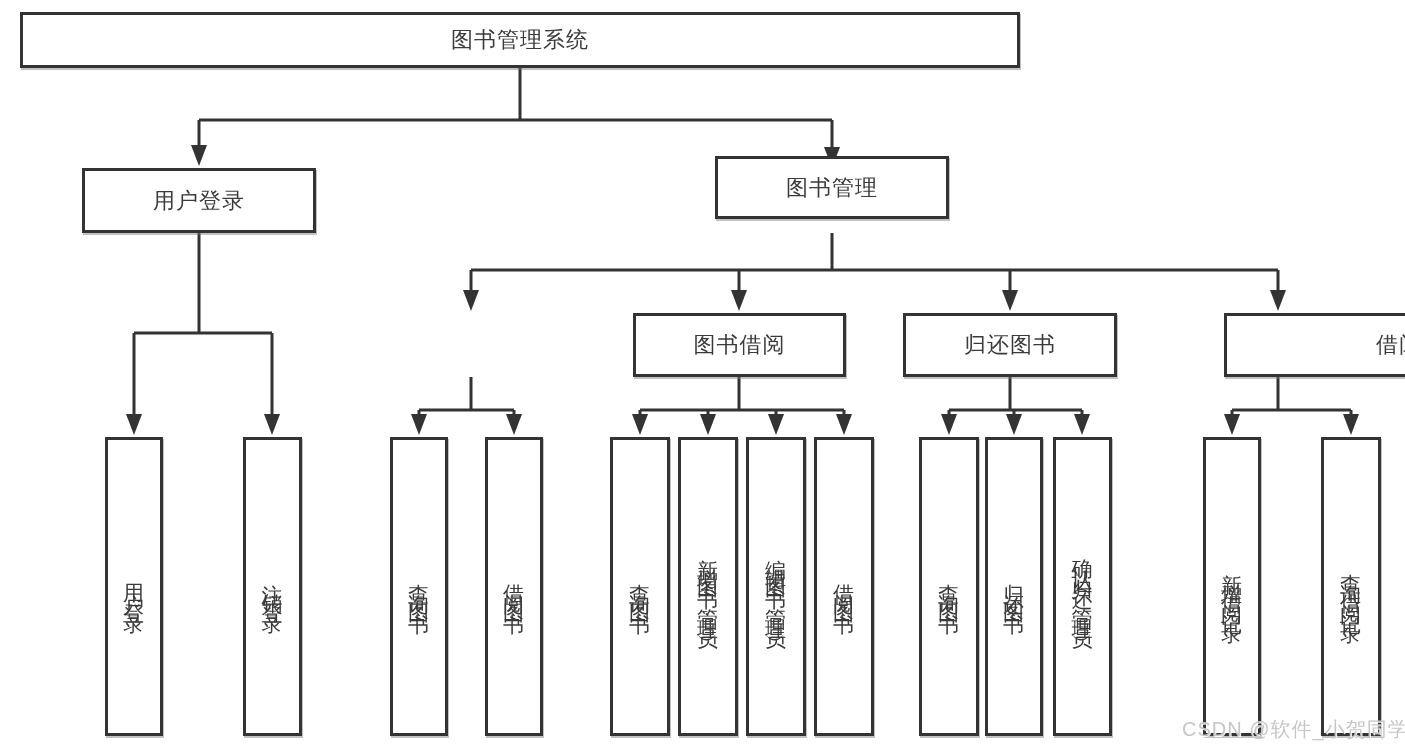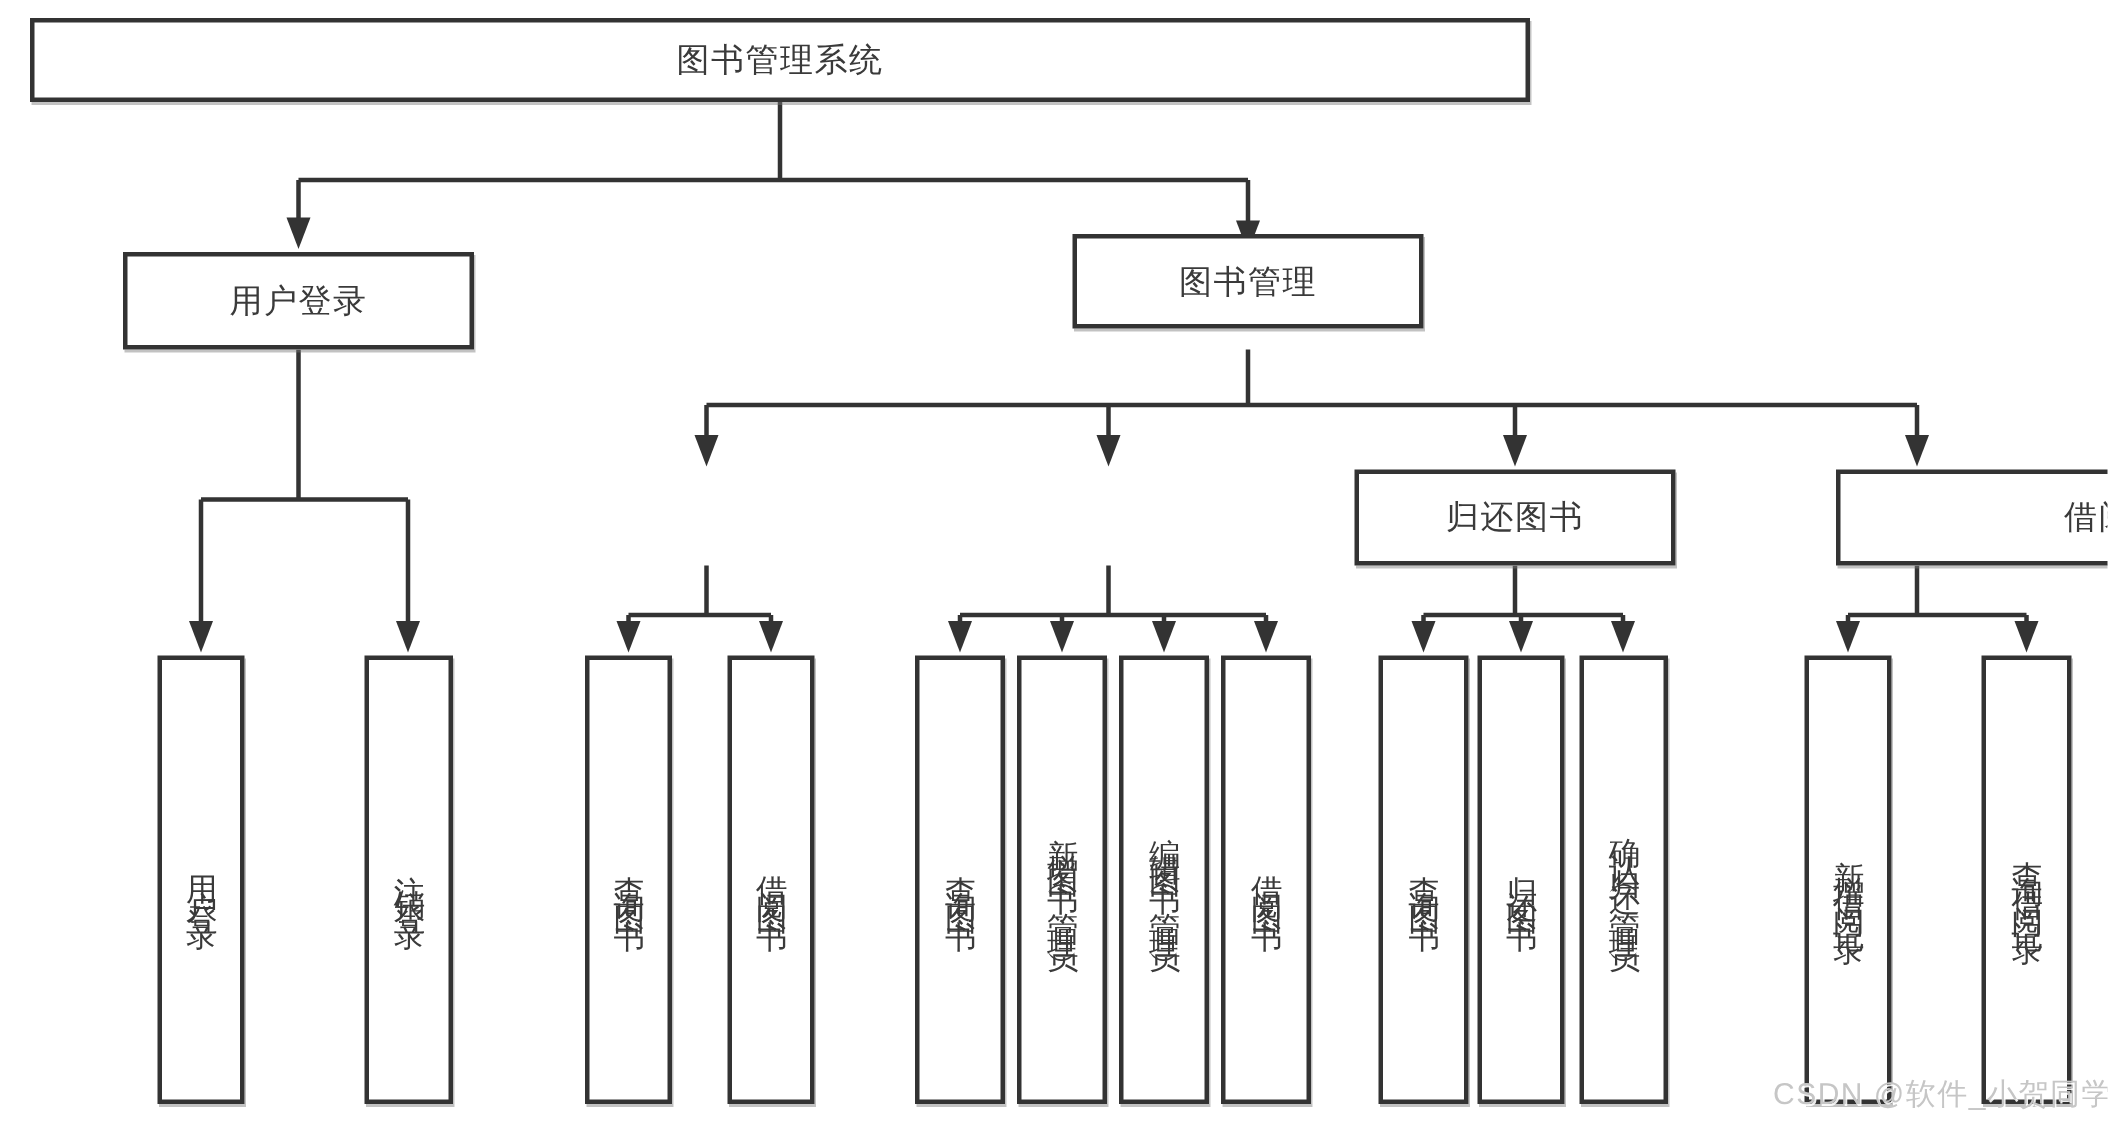--- a/index.html
+++ b/index.html
@@ -91,20 +91,23 @@
     <span>图书管理系统</span>
   </div>
 
   <div class="node hbox" style="left:82px;top:168px;width:234px;height:65px;">
     <span>用户登录</span>
   </div>
   <div class="node hbox" style="left:715px;top:156px;width:234px;height:63px;">
     <span>图书管理</span>
   </div>
 
+  <div class="node hbox" style="left:633px;top:313px;width:213px;height:64px;">
+    <span>图书借阅</span>
+  </div>
   <div class="node hbox" style="left:903px;top:313px;width:214px;height:64px;">
     <span>归还图书</span>
   </div>
   <div class="node hbox" style="left:1224px;top:313px;width:247px;height:64px;justify-content:flex-end;">
     <span>借阅记录</span>
   </div>
 
   <div class="node vbox" style="left:105px;top:437px;width:58px;height:299px;">
     <span class="vtext">用户登录</span>
   </div>

